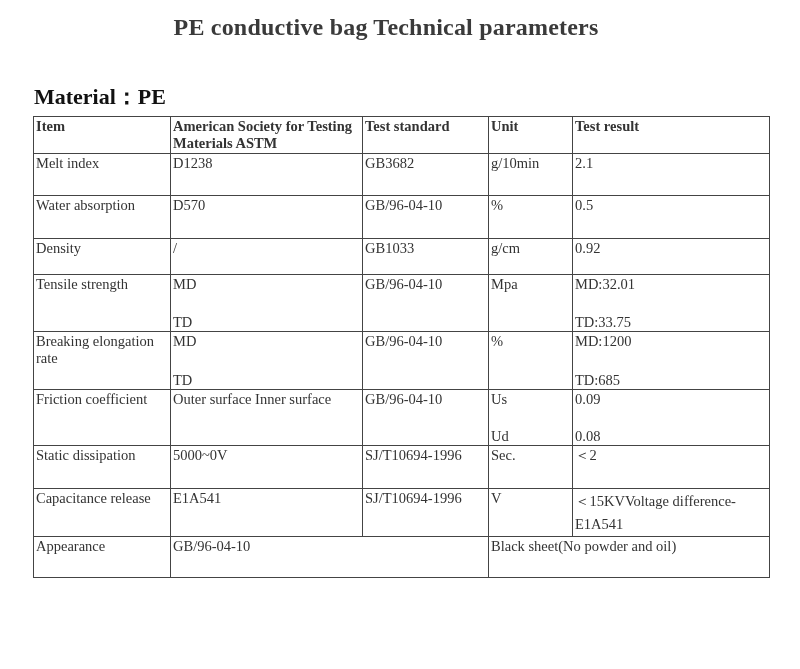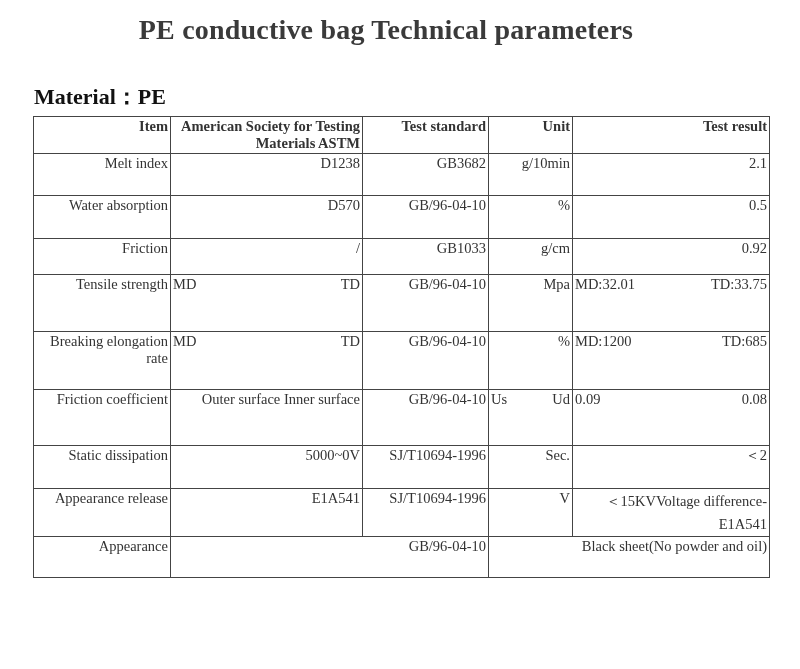--- a/index.html
+++ b/index.html
@@ -1,26 +1,26 @@
 <!DOCTYPE html>
 <html><head>
 <meta charset="utf-8">
 <style>
   html, body { margin:0; padding:0; background:#ffffff; }
   body { width:800px; height:669px; position:relative; overflow:hidden;
          font-family:"Liberation Serif","DejaVu Serif",serif; color:#333; }
   .title { position:absolute; left:0; top:14px; width:772px; text-align:center;
-           font-size:28px; font-weight:bold; color:#3a3a3a; letter-spacing:0.2px; }
+           font-size:24px; font-weight:bold; color:#3a3a3a; letter-spacing:0.2px; }
   .material { position:absolute; left:34px; top:82px; font-size:22px; font-weight:bold; color:#111; }
   table { position:absolute; left:33px; top:116px; border-collapse:collapse;
           width:736px; table-layout:fixed; }
-  td, th { border:1.5px solid #444; vertical-align:top; text-align:right;
+  td, th { border:1.5px solid #444; vertical-align:top; text-align:left;
            padding:1px 2px 0 2px; font-size:14.5px; line-height:17px; color:#333; overflow:hidden; }
   th { font-weight:bold; color:#333; font-size:14.5px; }
-  .two { display:flex; justify-content:space-between; height:100%;font-family:Liberation Serif, serif; }
+  .two { display:flex; flex-direction:column; justify-content:space-between; height:100%;font-family:Liberation Serif, serif; }
 </style>
 </head>
 <body>
 
 <div class="title">PE conductive bag Technical parameters</div>
 <div class="material">Material：PE</div>
 
 <table>
   <colgroup>
     <col style="width:137px">
@@ -48,21 +48,21 @@
 
   <tr style="height:43px">
     <td>Water absorption</td>
     <td>D570</td>
     <td>GB/96-04-10</td>
     <td>%</td>
     <td>0.5</td>
   </tr>
 
   <tr style="height:36px">
-    <td>Friction</td>
+    <td>Density</td>
     <td>/</td>
     <td>GB1033</td>
     <td>g/cm</td>
     <td>0.92</td>
   </tr>
 
   <tr style="height:57px">
     <td>Tensile strength</td>
     <td style="height:55px">
       <div class="two">
@@ -119,21 +119,21 @@
   <tr style="height:43px">
     <td>Static dissipation</td>
     <td>5000~0V</td>
     <td>SJ/T10694-1996</td>
     <td>Sec.</td>
     <td>＜2</td>
   </tr>
 
 
   <tr style="height:37px">
-    <td>Appearance release</td>
+    <td>Capacitance release</td>
     <td>E1A541</td>
     <td>SJ/T10694-1996</td>
     <td>V</td>
     <td style="line-height:23px">＜15KVVoltage difference-E1A541</td>
   </tr>
 
 
   <tr style="height:41px">
     <td>Appearance</td>
     <td colspan="2">GB/96-04-10</td>

